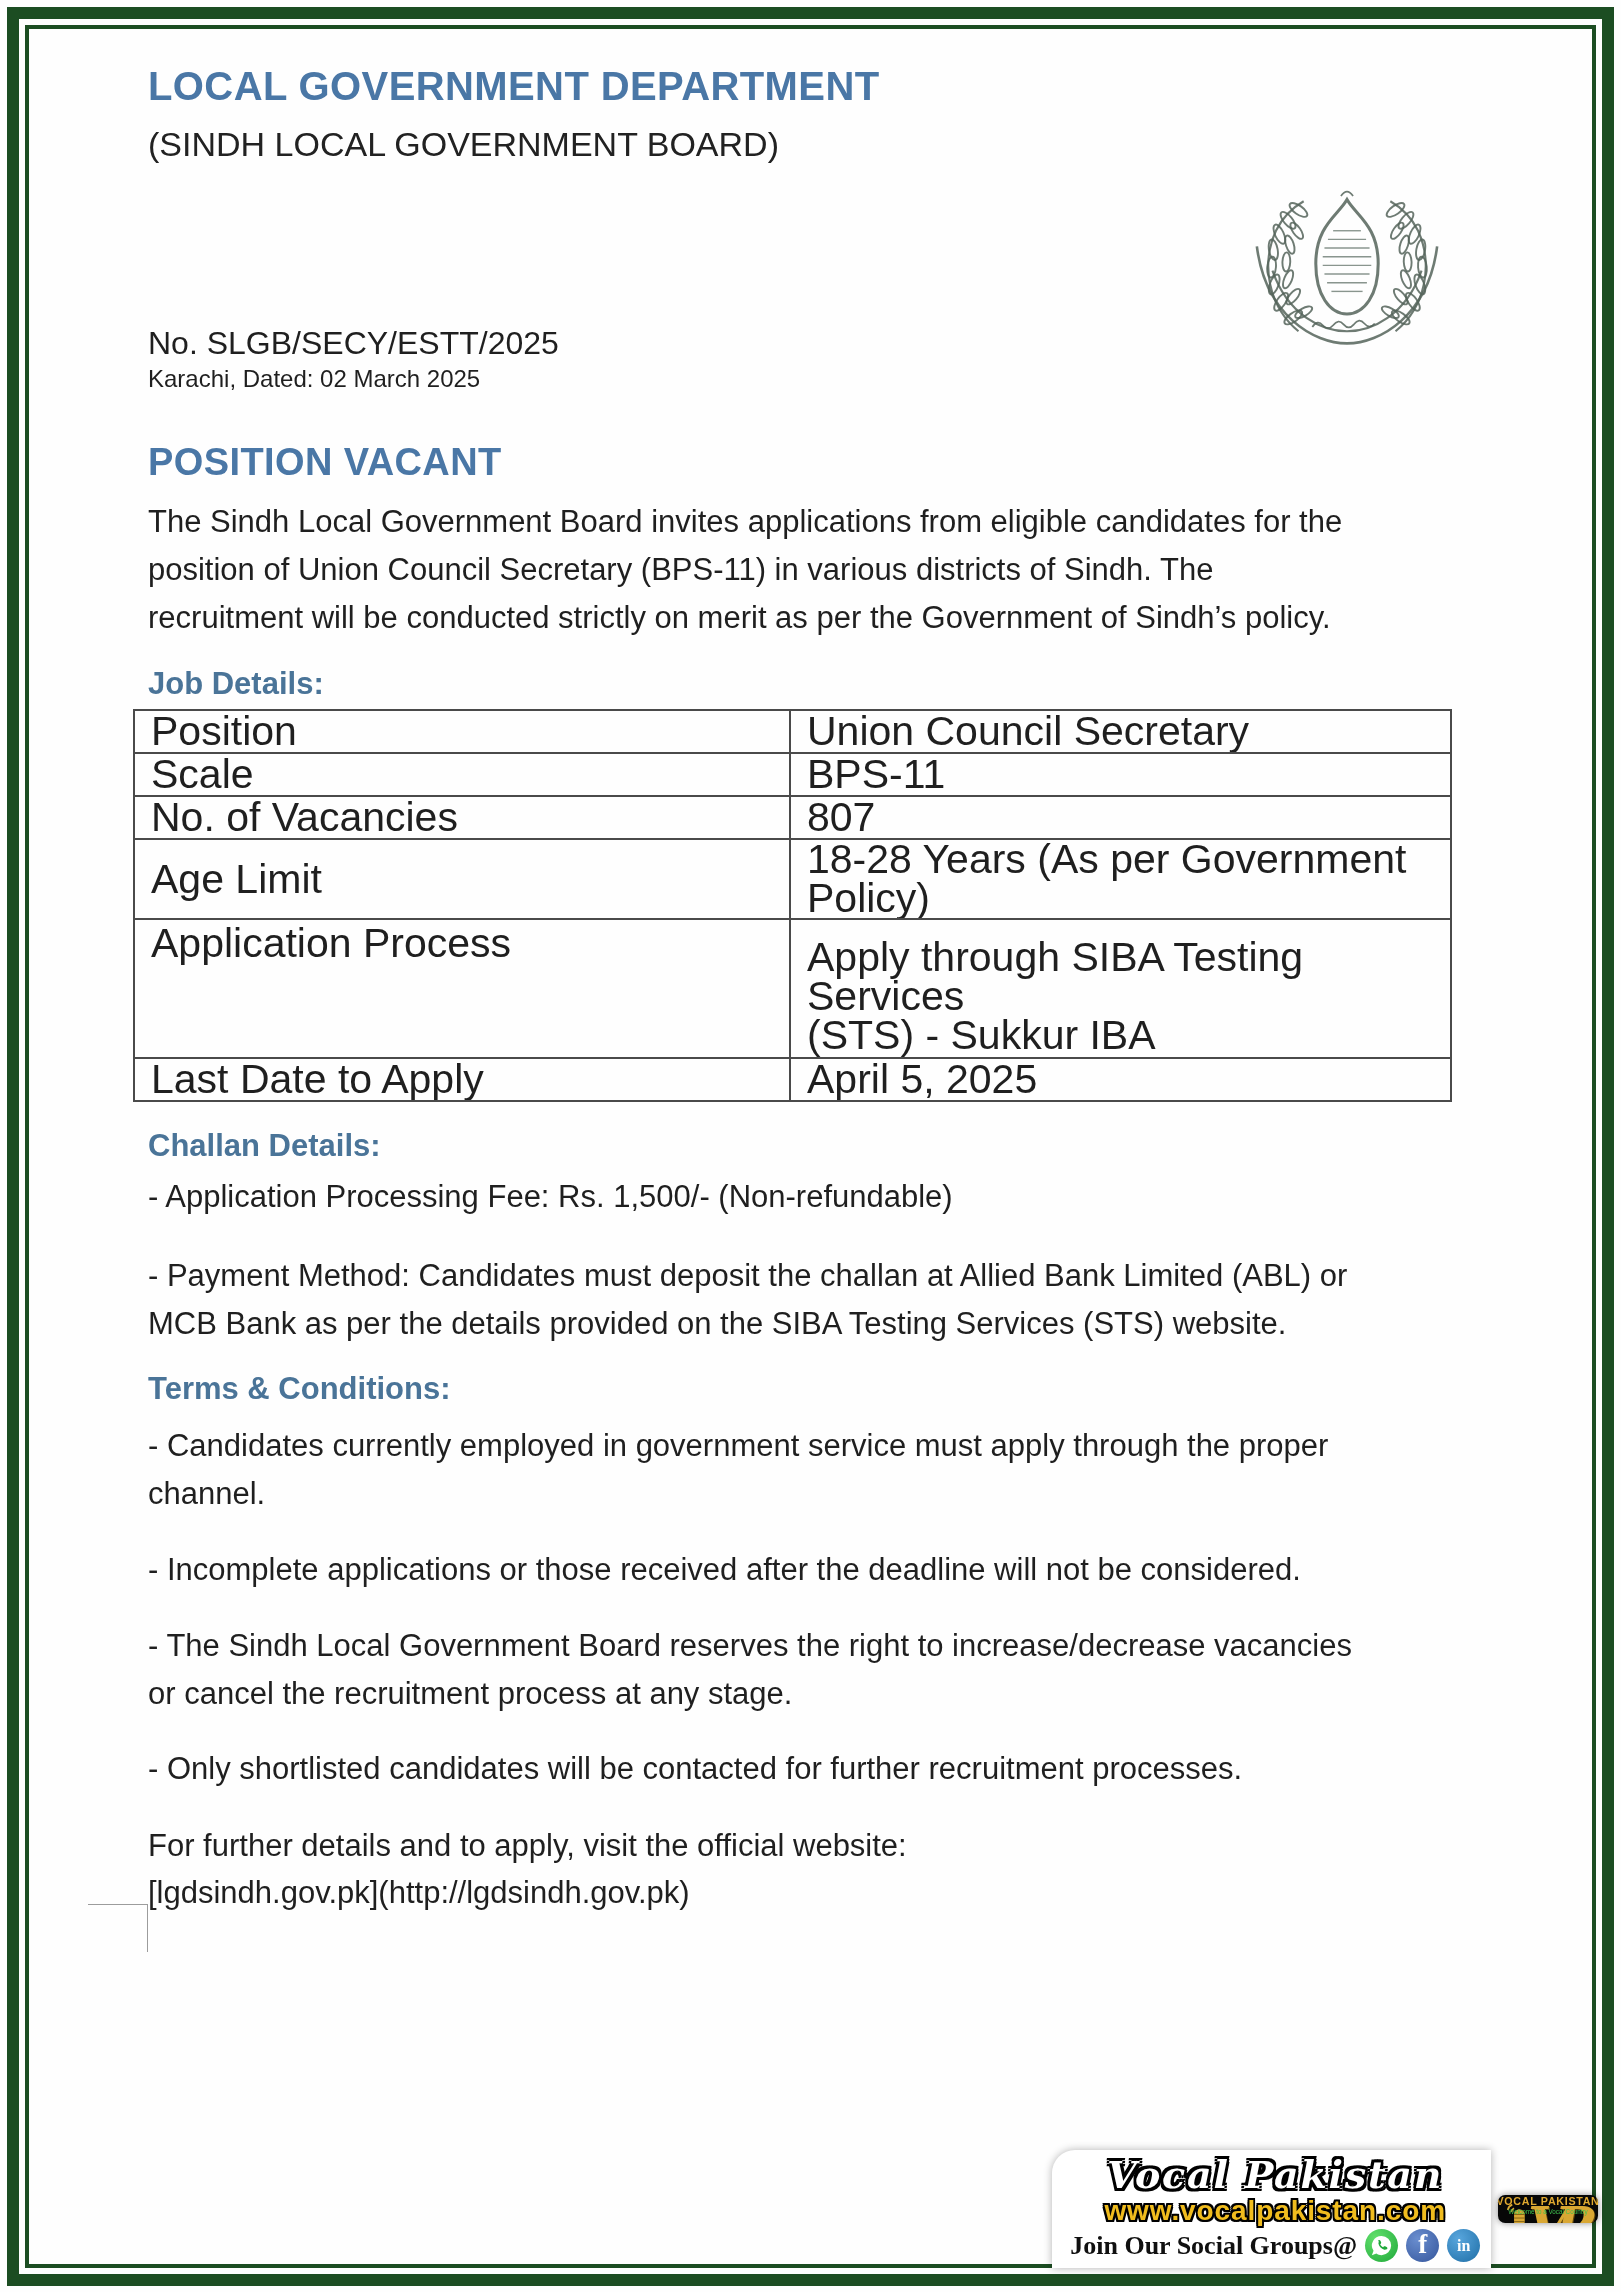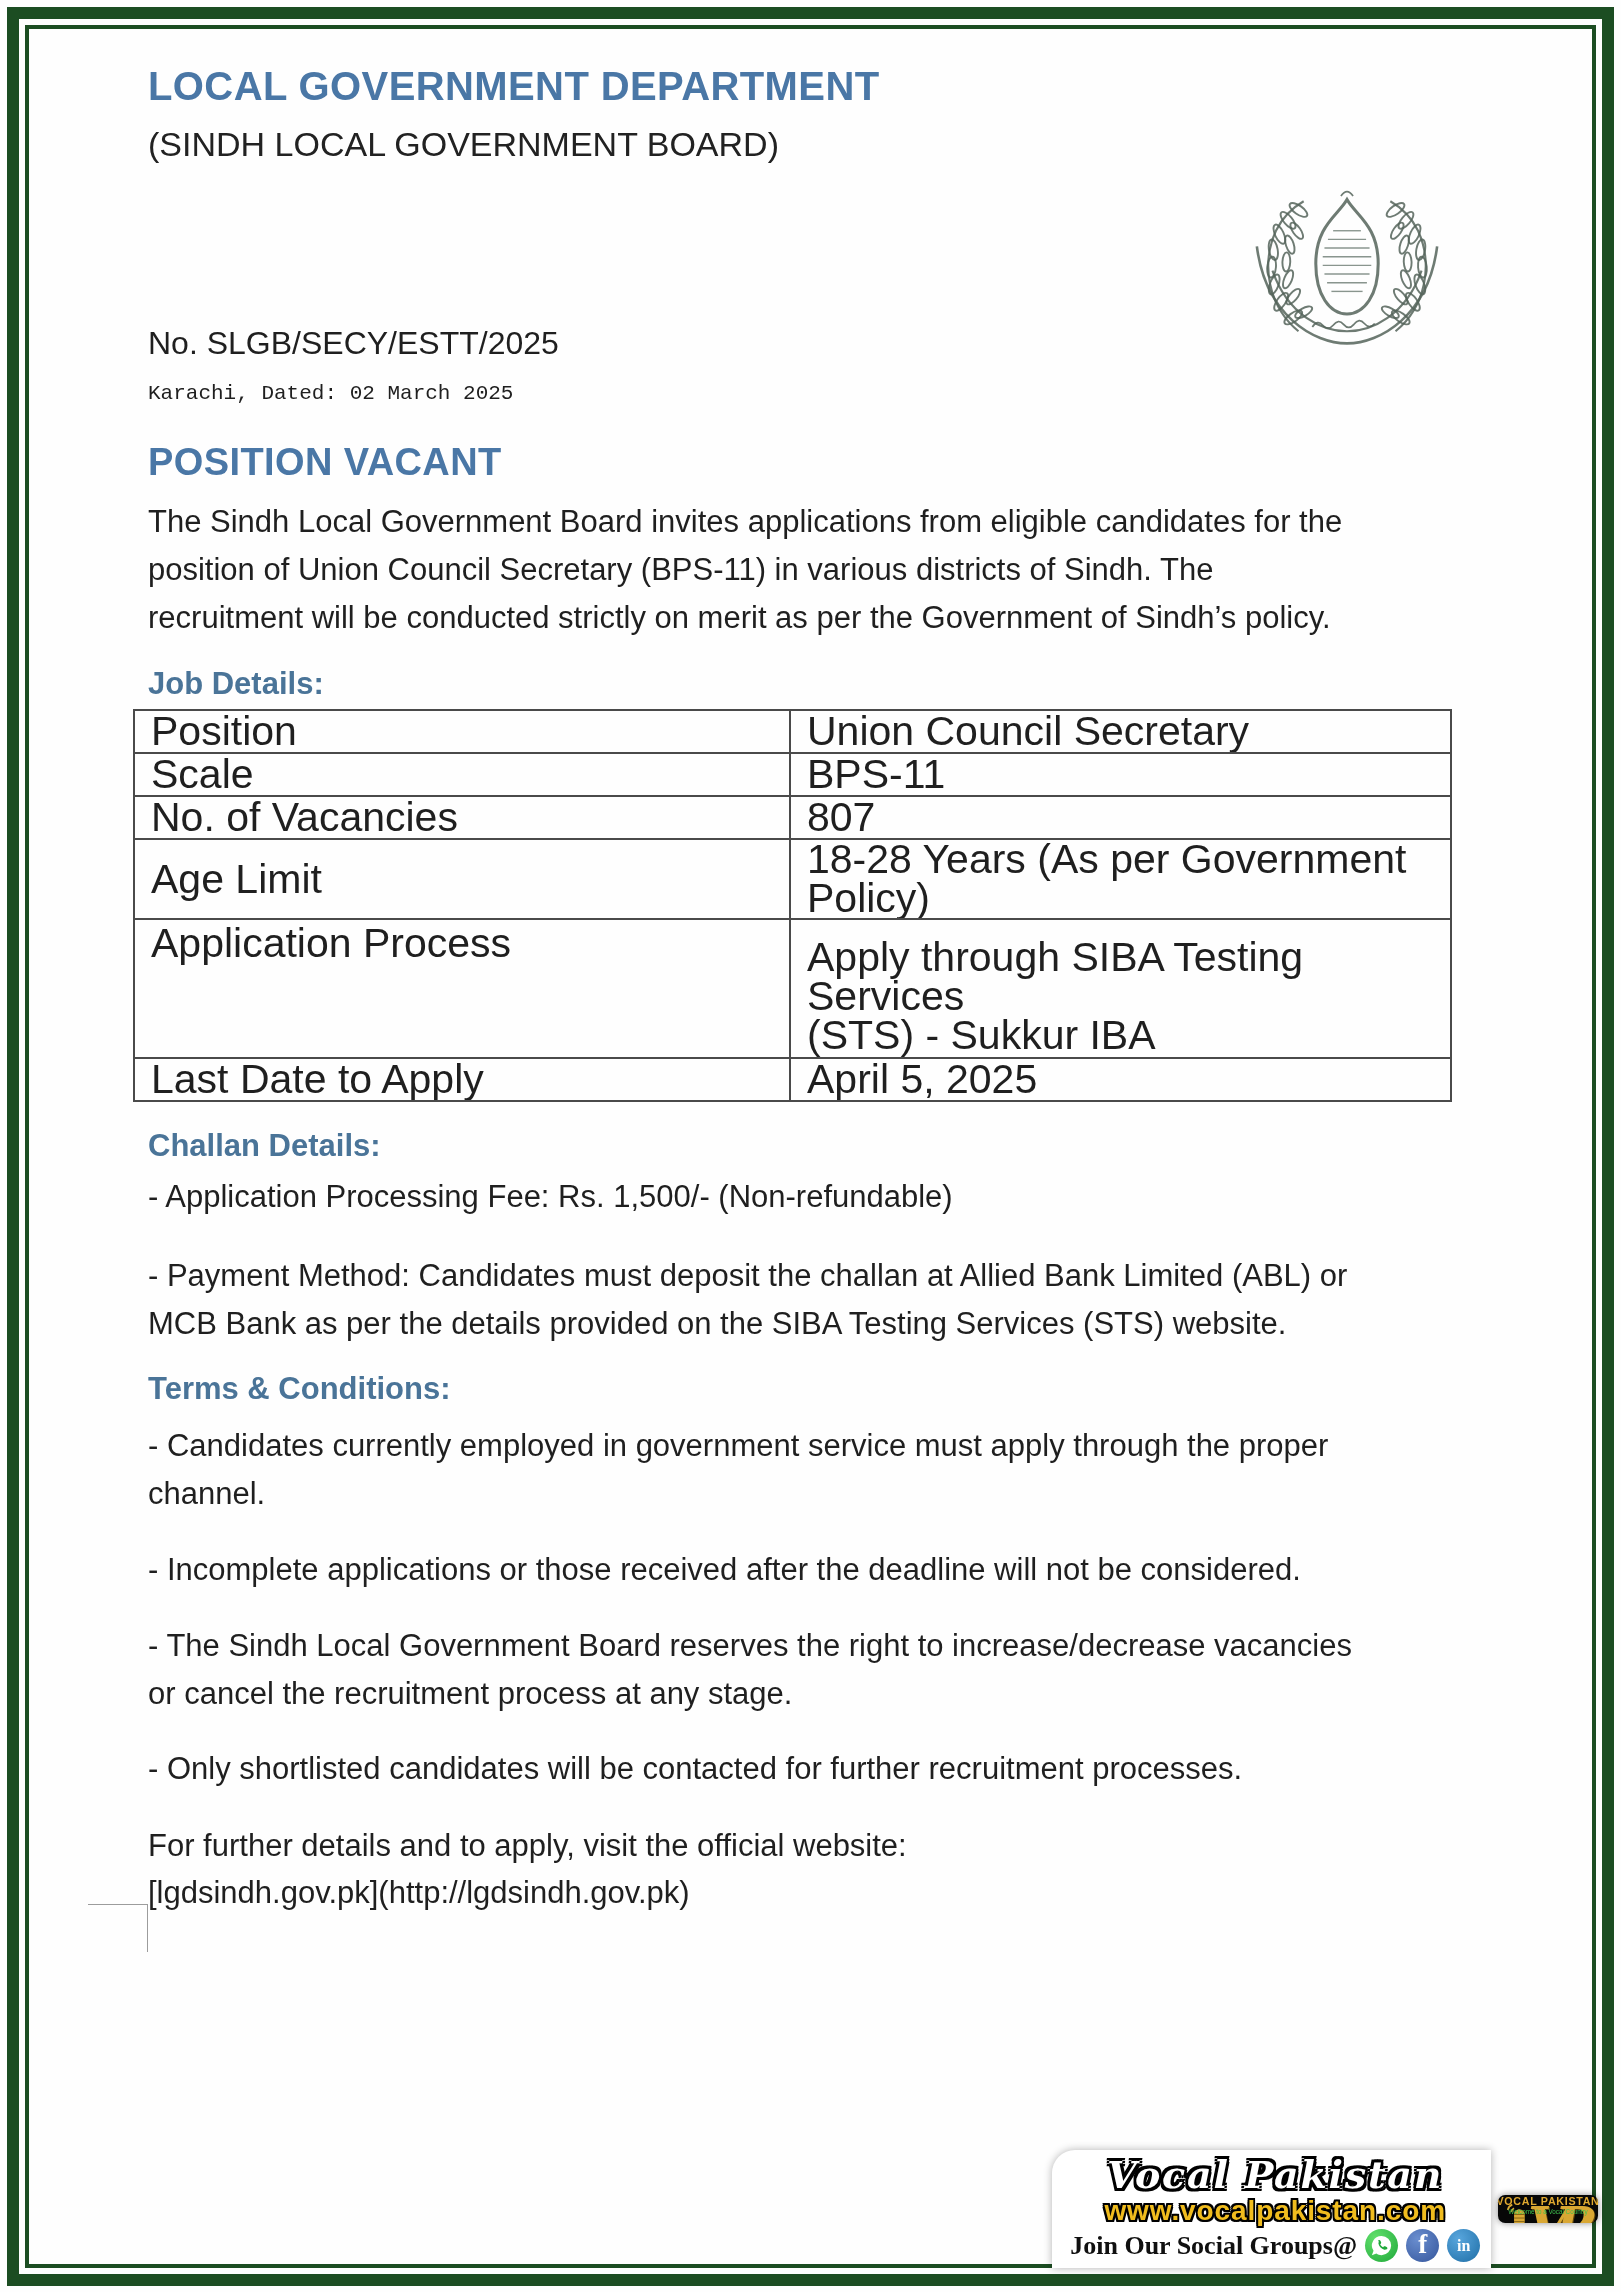--- a/index.html
+++ b/index.html
@@ -15,21 +15,21 @@
     position:relative;width:1621px;height:2293px;background:#fefefe;
     font-family:"Liberation Sans",sans-serif;color:var(--body);overflow:hidden;
   }
   .frame-outer{position:absolute;top:7.2px;left:7.2px;right:7.2px;bottom:7.2px;border:12.5px solid var(--green);}
   .frame-inner{position:absolute;top:25px;left:25px;right:25px;bottom:25px;border:4.5px solid var(--green);}
   .abs{position:absolute;}
   .line{white-space:nowrap;line-height:48px;font-size:31px;}
   .dept-title{left:148px;top:64px;font-size:40px;font-weight:bold;color:var(--blue);letter-spacing:0.4px;white-space:nowrap;}
   .board-subtitle{left:148px;top:125px;font-size:34px;color:#222;white-space:nowrap;}
   .ref-no{left:148px;top:325px;font-size:32px;white-space:nowrap;}
-  .date-line{left:148px;top:382px;font-size:21px;white-space:nowrap;font-family:Liberation Mono, monospace;}
+  .date-line{left:148px;top:365px;font-size:24px;white-space:nowrap;}
   .pv-heading{left:148px;top:441px;font-size:38px;font-weight:bold;color:var(--blue);letter-spacing:0.4px;white-space:nowrap;}
   .intro{left:148px;top:498px;}
   .section-heading{font-size:31px;font-weight:bold;color:#4a7498;white-space:nowrap;}
   .jd-heading{left:148px;top:666px;}
   .jd-table{left:133px;top:709px;width:1317px;border-collapse:collapse;table-layout:fixed;}
   .jd-table td{
     border:2.7px solid var(--tableborder);font-size:41px;padding:0 16px;
     vertical-align:middle;line-height:39px;overflow:hidden;
   }
   .jd-table td.c1{width:656px;}

